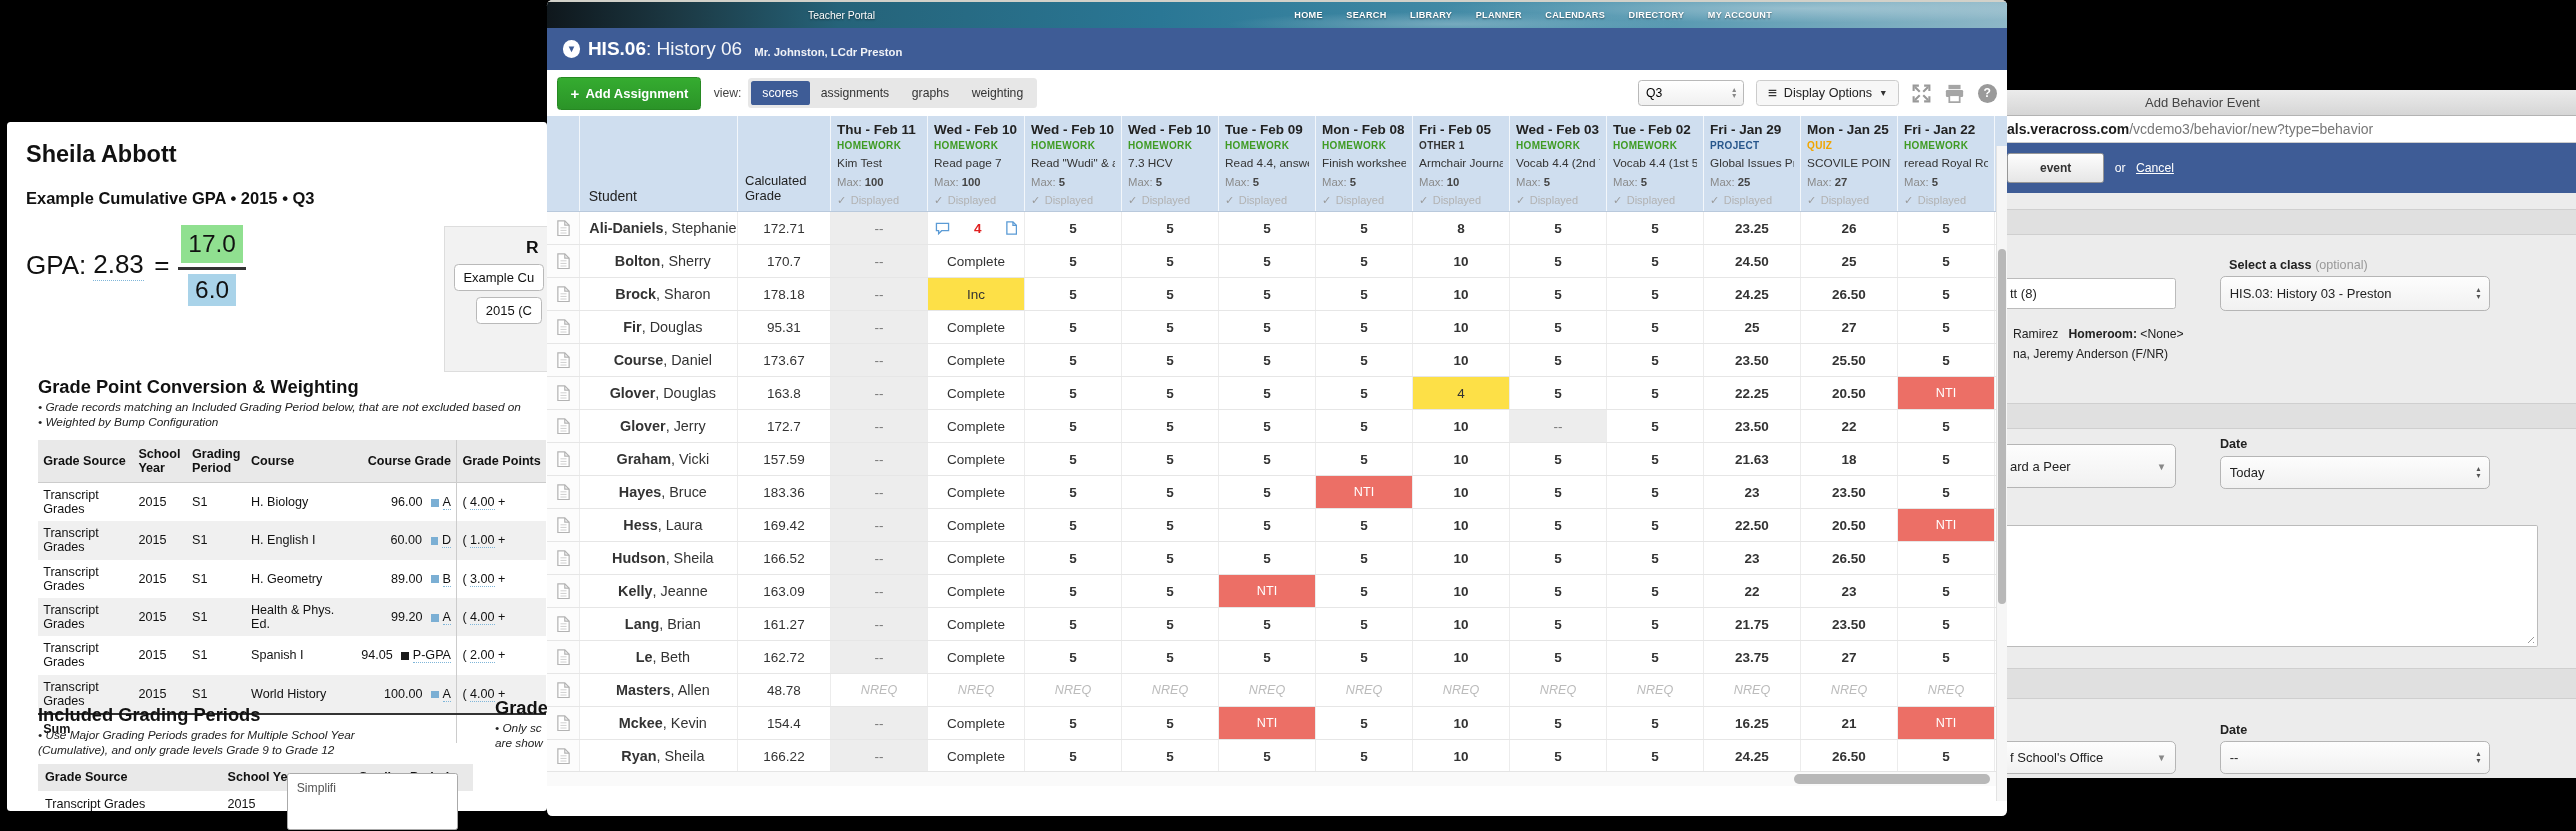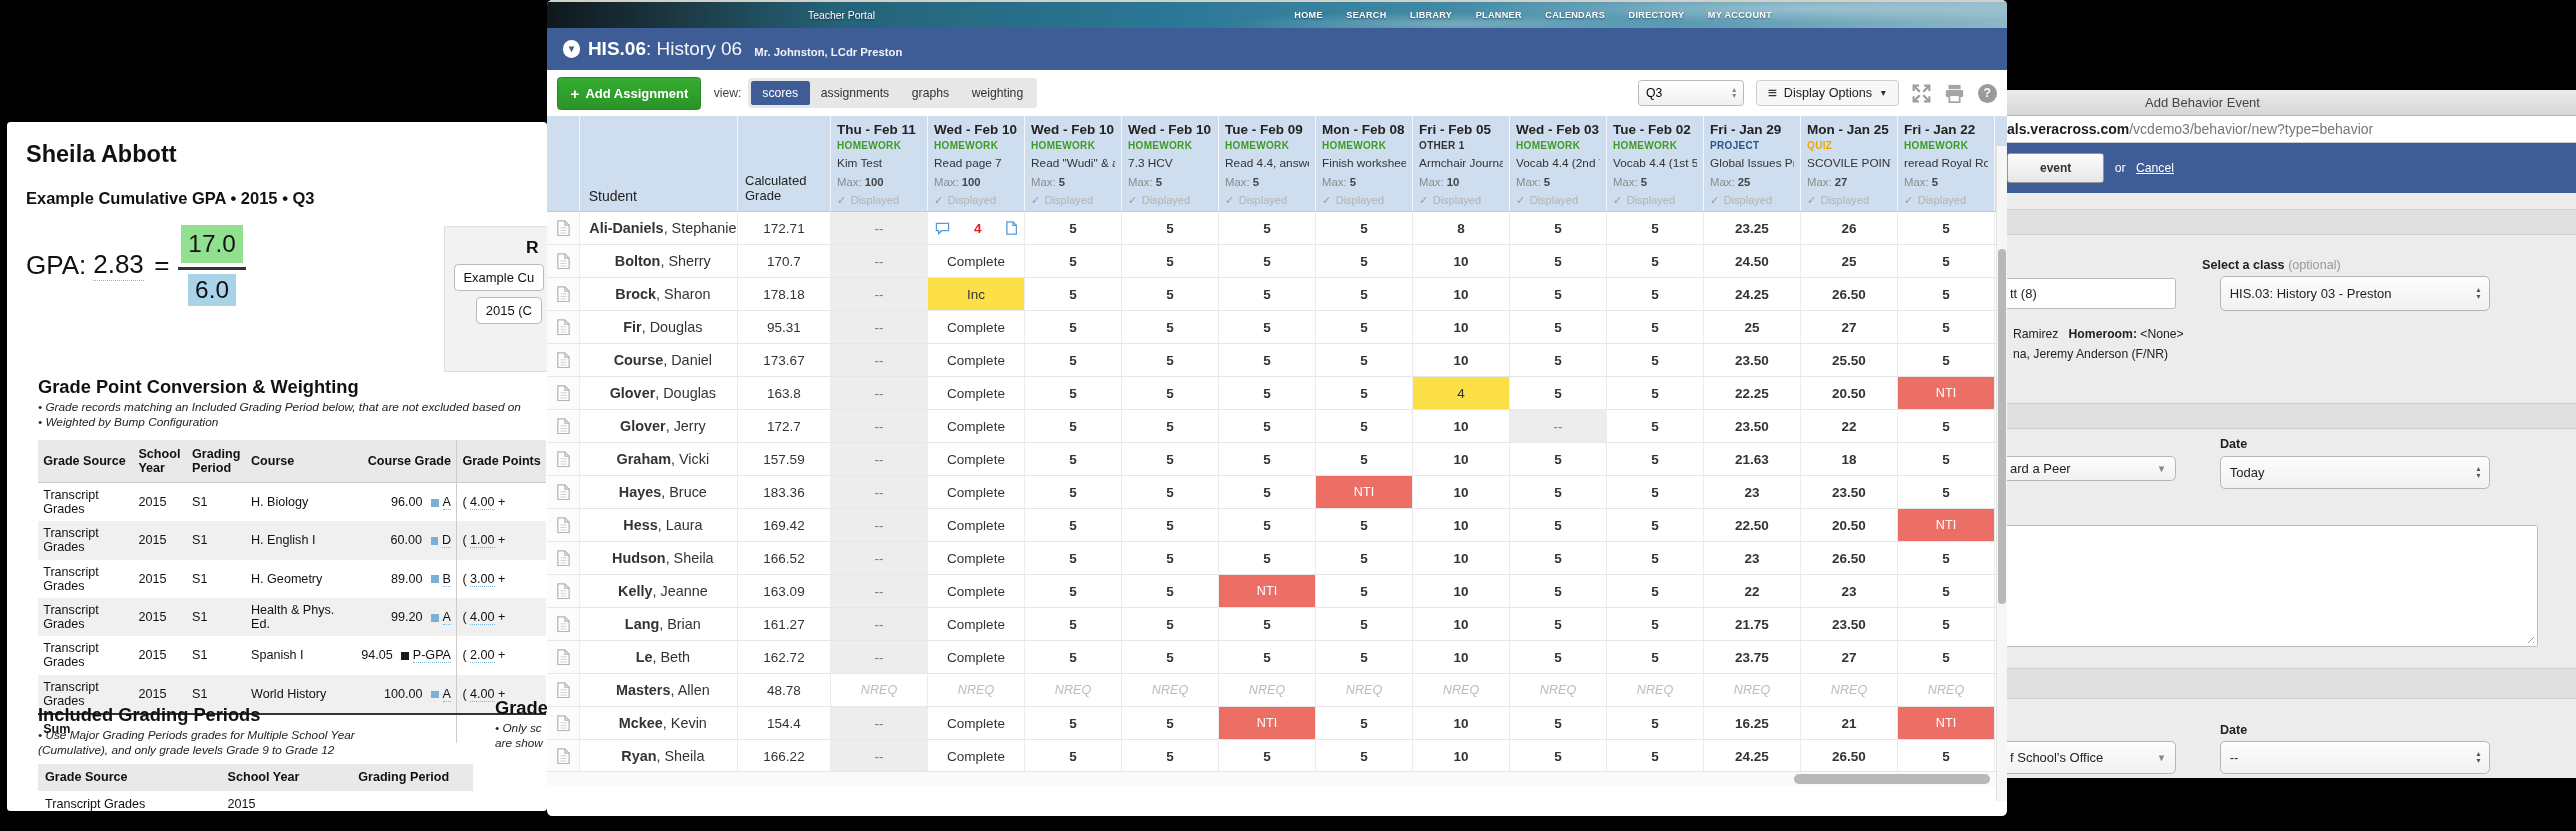--- a/index.html
+++ b/index.html
@@ -274,38 +274,41 @@
       </table>
     </div>
 
     <div id="gpa-frag">
       <p class="sect-h fh">Grade</p>
       <p class="bullet">• Only sc</p>
       <p class="bullet">are show</p>
     </div>
   </div>
 
+  <div id="float-drop">
+    <span>Simplifi</span>
+  </div>
 
   <div class="win" id="behavior-win">
     <div id="bw-title">
       <span>Add Behavior Event</span>
     </div>
     <div id="bw-url">
       <span class="dom">als.veracross.com</span>
         <span class="path">/vcdemo3/behavior/new?type=behavior</span>
     </div>
     <div id="bw-blue">
       <button id="event-btn">event</button>
       <span class="or">or</span>
       <span class="cancel">Cancel</span>
     </div>
 
     <div class="bw-band" style="top:119px"></div>
 
-    <div class="bw-label" style="left:387px;top:168px">
+    <div class="bw-label" style="left:414px;top:168px">
       <span>Select a class</span>
       <span class="opt">(optional)</span>
     </div>
     <div class="bw-input" style="left:161px;top:188px;width:200px;height:31px;padding-left:33px">
       <span>tt (8)</span>
     </div>
     <div class="bw-select" style="left:405px;top:186px;width:270px;height:35px">
       <span>HIS.03: History 03 - Preston</span>
       <span class="updown">
           <span>▴</span>
@@ -315,21 +318,21 @@
     <div class="bw-text" style="left:198px;top:237px">
       <span>Ramirez</span>&nbsp;&nbsp;
       <b>Homeroom:</b>
       <span>&lt;None&gt;</span>
     </div>
     <div class="bw-text" style="left:198px;top:257px">na, Jeremy Anderson (F/NR)</div>
 
     <div class="bw-band" style="top:313px"></div>
 
     <div class="bw-label" style="left:405px;top:347px">Date</div>
-    <div class="bw-select" style="left:161px;top:366px;width:200px;height:25px;padding-left:33px">
+    <div class="bw-select" style="left:161px;top:354px;width:200px;height:44px;padding-left:33px">
       <span>ard a Peer</span>
       <span class="dcaret">▼</span>
     </div>
     <div class="bw-select" style="left:405px;top:366px;width:270px;height:33px">
       <span>Today</span>
       <span class="updown">
           <span>▴</span>
           <span>▾</span>
         </span>
     </div>

